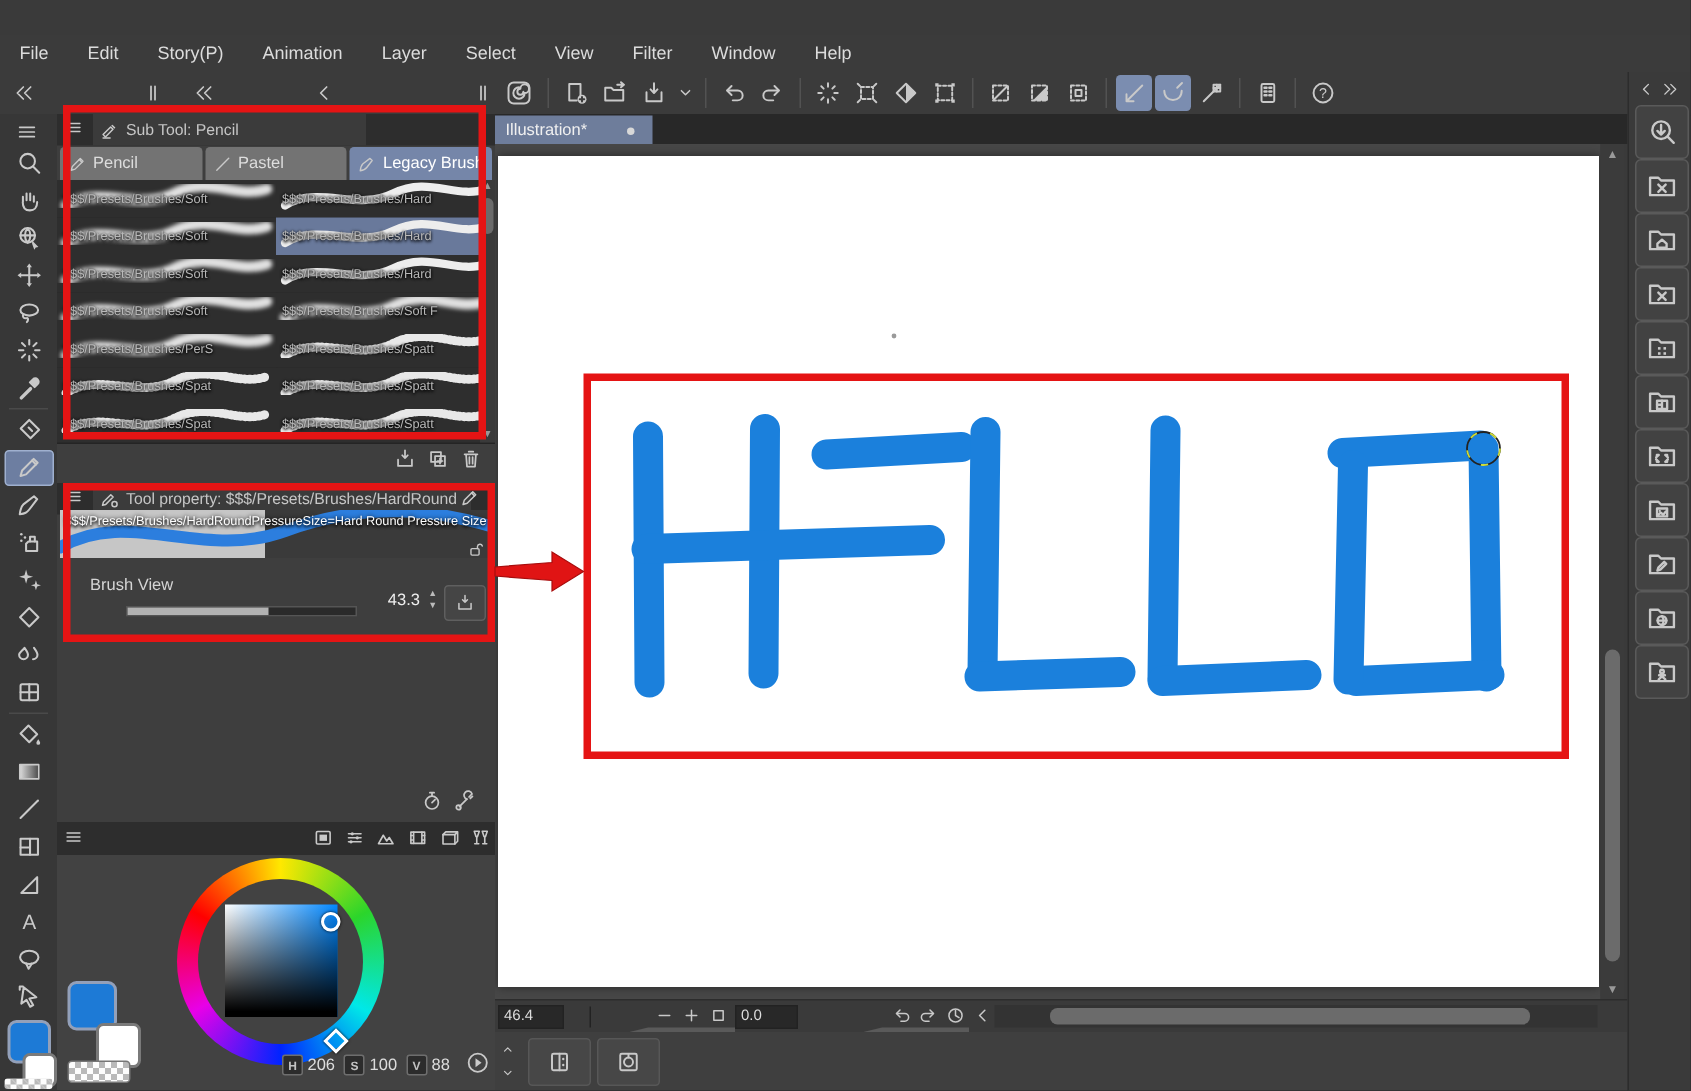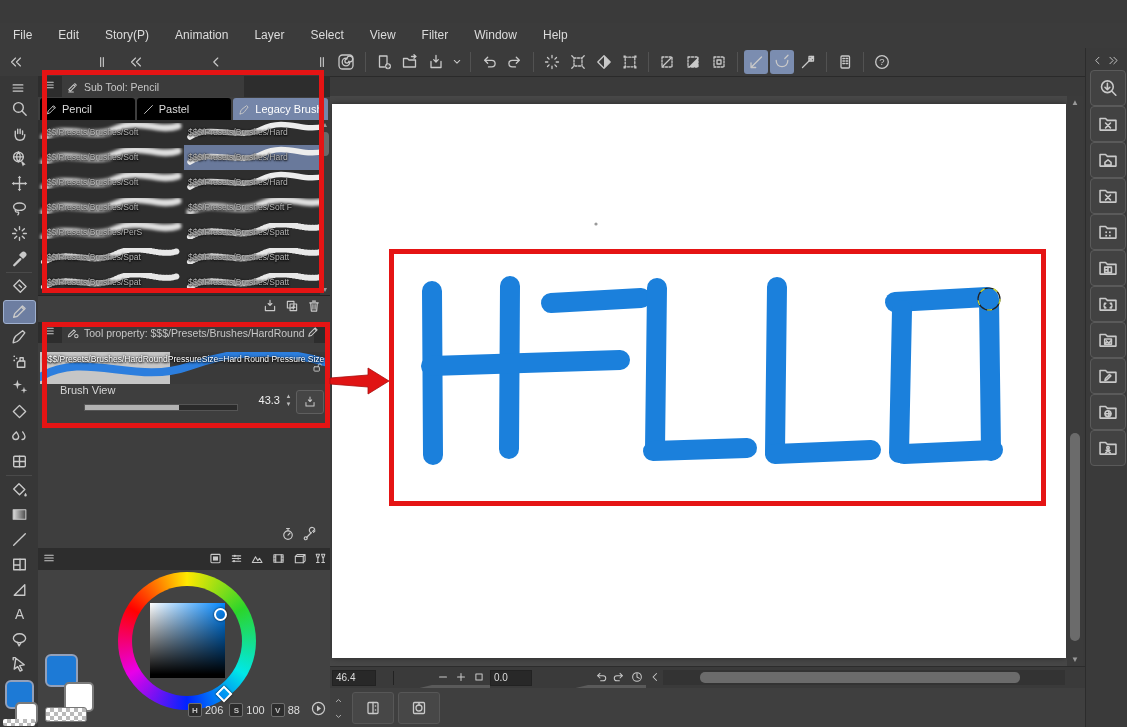--- a/index.html
+++ b/index.html
@@ -24,21 +24,21 @@
   #toolstrip{left:0;top:76px;width:38px;height:651px;background:#373737;border-right:1px solid #2c2c2c;}
   .tool{position:absolute;left:0;width:38px;height:25px;display:flex;align-items:center;justify-content:center;color:#cfcfcf;}
   .tool .sel{position:absolute;left:3px;top:1px;width:31px;height:22px;background:#6d7ea1;border:1px solid #9fb0cf;border-radius:3px;}
   .tool .ic{position:relative;width:19px;height:19px;}
   .tool-sep{position:absolute;left:6px;width:26px;height:1px;background:#4a4a4a;}
   
   #panelcol{left:38px;top:76px;width:292px;height:651px;background:#3e3e3e;}
   .phead{position:absolute;left:0;width:292px;height:21px;background:#2d2d2d;color:#c6c6c6;font-size:10.5px;display:flex;align-items:center;}
   .ptab{height:21px;background:#3b3b3b;display:flex;align-items:center;padding:0 8px 0 4px;white-space:nowrap;overflow:hidden;}
   .subtabs{position:absolute;display:flex;}
-  .stab{width:92px;height:22px;margin-right:2px;background:#000000;border-radius:3px 3px 0 0;color:#ddd;font-size:11px;display:flex;align-items:center;padding-left:5px;white-space:nowrap;overflow:hidden;}
+  .stab{width:92px;height:22px;margin-right:2px;background:#737373;border-radius:3px 3px 0 0;color:#ddd;font-size:11px;display:flex;align-items:center;padding-left:5px;white-space:nowrap;overflow:hidden;}
   .stab.on{background:#7586a9;color:#fff;}
   .bcell{position:absolute;width:146px;height:25px;background:#2e2e2e;border-right:1px solid #242424;border-bottom:1px solid #242424;overflow:hidden;}
   .bcell.on{background:#69799b;}
   .bcell .lbl{position:absolute;left:4px;top:7px;font-size:8.5px;color:#b9b9b9;text-shadow:0 1px 2px #000,0 0 2px #000;white-space:nowrap;}
   .bcell svg{position:absolute;left:0;top:0;}
   .vsb{position:absolute;background:#3a3a3a;}
   .vsb .thumb{position:absolute;background:#6b6b6b;border-radius:5px;}
   .footicons{position:absolute;display:flex;gap:6px;color:#b5b5b5;}
   .slider{position:absolute;height:5px;background:#2a2a2a;border:1px solid #555;}
   .slider .fill{height:100%;background:#b2b2b2;}
@@ -703,21 +703,21 @@
           </span>
           <span style="margin-left: 4px;">Tool property: $$$/Presets/Brushes/HardRound</span>
         </div>
         <div style="position: absolute; left: 268px; top: 3px; width: 16px; height: 16px; color: rgb(138, 138, 138);"><span class="ic" style="width: 14px; height: 14px;">
             <svg viewBox="0 0 18 18" fill="none" stroke="currentColor" stroke-width="1.3" stroke-linecap="round" stroke-linejoin="round">
               <path d="M3.5,14.5l1-3.5l7.3-7.3l2.5,2.5l-7.3,7.3z"></path>
               <path d="M10.8,4.7l2.5,2.5"></path>
             </svg>
           </span></div>
       </div>
-      <div style="position: absolute; left: 2px; top: 276px; width: 288px; height: 32px; background: linear-gradient(to right, rgb(198, 198, 198) 0px, rgb(198, 198, 198) 45%, rgb(58, 58, 58) 45%, rgb(58, 58, 58) 100%); overflow: hidden;">
+      <div style="position: absolute; left: 2px; top: 264px; width: 288px; height: 32px; background: linear-gradient(to right, rgb(198, 198, 198) 0px, rgb(198, 198, 198) 45%, rgb(58, 58, 58) 45%, rgb(58, 58, 58) 100%); overflow: hidden; padding-left: 15px;">
         <svg width="288" height="32" viewBox="0 0 288 32" style="position:absolute;left:0;top:0;">
           <path d="M0,25 C45,-2 95,34 150,14 S 250,0 288,11" fill="none" stroke="#2c7ede" stroke-width="8" stroke-linecap="round"></path>
         </svg>
         <span style="position:absolute;left:3px;top:2px;font-size:8.5px;color:#fff;text-shadow:0 1px 2px #000,0 0 3px #000;white-space:nowrap;">$$$/Presets/Brushes/HardRoundPressureSize=Hard Round Pressure Size</span>
       </div>
       <div style="position: absolute; left: 272px; top: 284px; width: 13px; height: 13px; color: rgb(189, 189, 189);"><span class="ic" style="width: 13px; height: 13px;">
           <svg viewBox="0 0 18 18" fill="none" stroke="currentColor" stroke-width="1.3" stroke-linecap="round" stroke-linejoin="round">
             <rect x="5.5" y="8" width="7.5" height="6" rx="1"></rect>
             <path d="M11.5,8V6a2.3,2.3 0 0 1 4.5,-0.4"></path>
           </svg>
@@ -817,20 +817,26 @@
         </div>
         <div style="position: absolute; left: 272px; top: 130px; width: 17px; height: 17px; color: rgb(187, 187, 187);"><span class="ic" style="width: 17px; height: 17px;">
             <svg viewBox="0 0 18 18" fill="none" stroke="currentColor" stroke-width="1.3" stroke-linecap="round" stroke-linejoin="round">
               <circle cx="9" cy="9" r="6.4"></circle>
               <path d="M7.4,5.9l4.3,3.1l-4.3,3.1z" fill="currentColor" stroke="none"></path>
             </svg>
           </span></div>
       </div>
     </div>
 
+  <div id="tabbar" class="abs">
+    <div id="doc-tab">
+      <span>Illustration*</span>
+      <span style="position:absolute;right:12px;top:8px;width:5px;height:5px;border-radius:50%;background:#d8d8d8;"></span>
+    </div>
+  </div>
 
   <div id="viewport" class="abs">
     <div id="doc">
         <svg width="734" height="554" viewBox="0 0 734 554" style="position:absolute;left:0;top:0;">
           <g fill="none" stroke="#1b80dc" stroke-width="20" stroke-linecap="round">
             <path d="M100,187 L101,351"></path>
             <path d="M178,182 L177,345"></path>
             <path d="M99,262 L288,256"></path>
             <path d="M219,199 L309,194"></path>
             <path d="M325,184 L323,345"></path>

